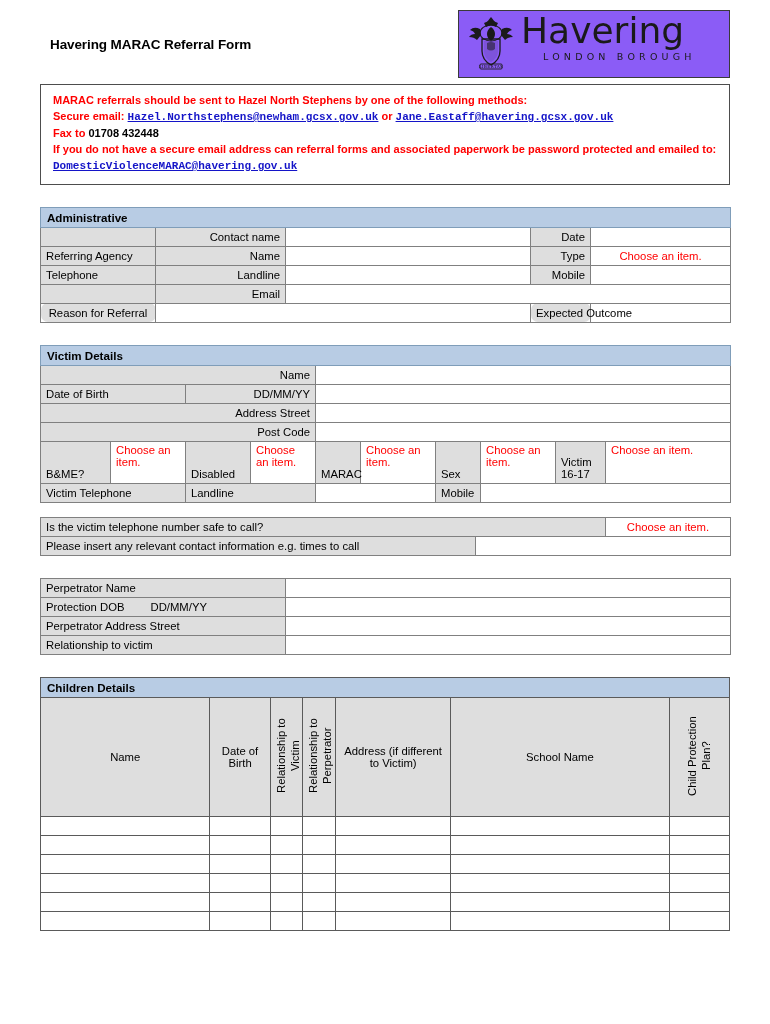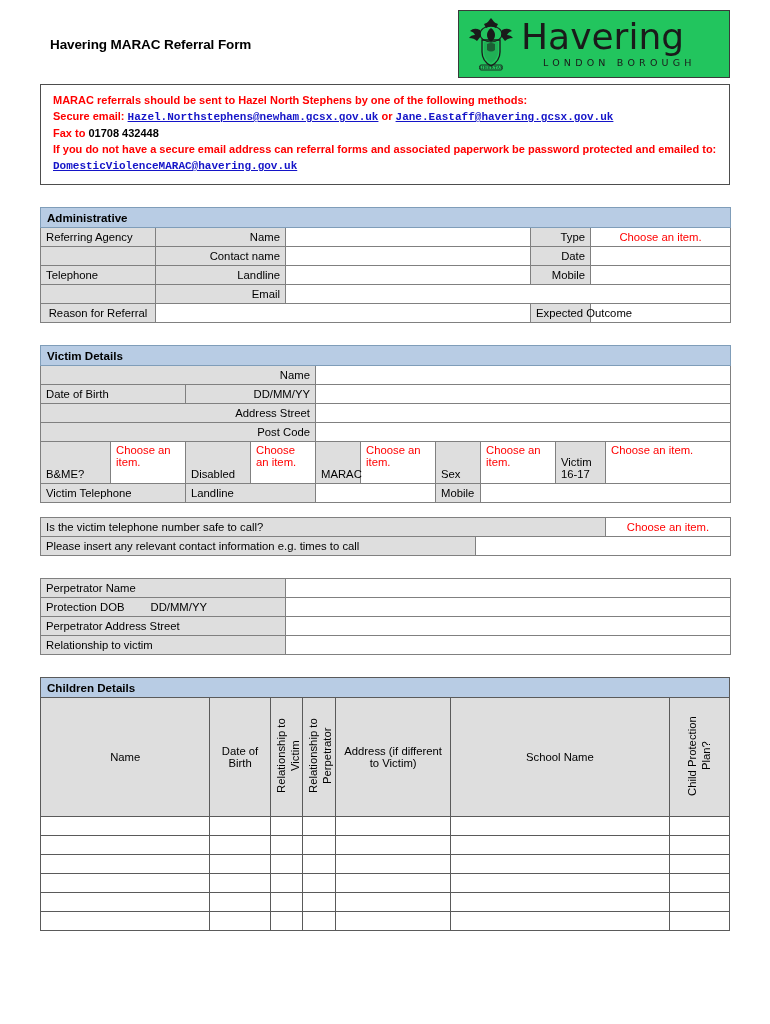--- a/index.html
+++ b/index.html
@@ -9,22 +9,22 @@
     background:#ffffff;
     font-family:"Liberation Sans", sans-serif;
     color:#000000;
     overflow:hidden;
   }
   .page { position:relative; width:770px; height:1024px; padding:0 40px; }
 
   
   .header { display:flex; align-items:center; justify-content:space-between; height:78px; padding-top:10px; }
   .doc-title { font-size:13.5px; font-weight:bold; letter-spacing:-0.1px; padding-left:10px;text-align:center; }
-  .logo-box { border:1px solid #3a3a3a; background:#22c55e; width:272px; height:68px;
-              display:flex; align-items:center; padding:3px 8px 3px 6px; }
+  .logo-box { border:1px solid #3a3a3a; background:#8b5cf6; width:272px; height:68px;
+              display:flex; align-items:flex-start; padding:3px 8px 3px 6px; }
   .crest { width:52px; height:58px; flex:0 0 52px; display:flex; align-items:center; justify-content:center; }
   .logo-text { display:flex; flex-direction:column; justify-content:center; flex:1; padding-left:4px; }
   .logo-word { font-size:36px; line-height:0.95; letter-spacing:0px; font-weight:400;
                font-family:"DejaVu Sans", sans-serif; color:#1a1a1a; }
   .logo-sub { font-size:9.5px; letter-spacing:4.2px; color:#1a1a1a; padding-top:3px; padding-left:3px;
               font-family:"DejaVu Sans", sans-serif;margin-left:19px; }
 
   
   .notice { border:1px solid #4d4d4d; padding:8px 10px 9px 12px; margin-top:6px; }
   .notice p { margin:0; font-size:11px; line-height:1.45; font-weight:bold; color:#ff0000; }
@@ -32,21 +32,21 @@
   .black { color:#000000; }
 
   
   table { border-collapse:collapse; width:690px; table-layout:fixed; }
   td { border:1px solid #808080; font-size:11.3px; padding:2px 5px; height:19px;
        vertical-align:middle; background:#ffffff; }
   .sect { background:#b8cce4; font-weight:bold; font-size:11.6px; padding:3px 6px; height:16px;
           border:1px solid #7f9db9; }
   .lbl   { background:#dedede; }
   .lblR  { background:#dedede; text-align:right; }
-  .lblC  { background:#dedede; text-align:center; }
+  .lblC  { background:#dedede; text-align:center;border-radius:7px; }
   .val   { background:#ffffff; }
   .redC  { color:#ff0000; text-align:center; }
   .outer { border:1px solid #3f3f3f; }
   .gap   { height:22px; }
   .gap-s { height:14px; }
 
   
   .demo td { height:42px; vertical-align:bottom; padding-bottom:3px; }
   .demo td.choose { vertical-align:top; padding-top:2px; color:#ff0000; }
 
@@ -106,32 +106,32 @@
         <col style="width:130px">
         <col style="width:245px">
         <col style="width:60px">
         <col style="width:140px">
     </colgroup>
     <tbody>
         <tr>
       <td class="sect" colspan="5">Administrative</td>
     </tr>
     <tr>
+      <td class="lbl"></td>
+      <td class="lblR">Contact name</td>
+      <td class="val"></td>
+      <td class="lblR">Date</td>
+      <td class="val"></td>
+    </tr>
+    <tr>
       <td class="lbl">Referring Agency</td>
       <td class="lblR">Name</td>
       <td class="val"></td>
       <td class="lblR">Type</td>
       <td class="redC">Choose an item.</td>
-    </tr>
-    <tr>
-      <td class="lbl"></td>
-      <td class="lblR">Contact name</td>
-      <td class="val"></td>
-      <td class="lblR">Date</td>
-      <td class="val"></td>
     </tr>
     <tr>
       <td class="lbl">Telephone</td>
       <td class="lblR">Landline</td>
       <td class="val"></td>
       <td class="lblR">Mobile</td>
       <td class="val"></td>
     </tr>
     <tr>
       <td class="lbl"></td>

